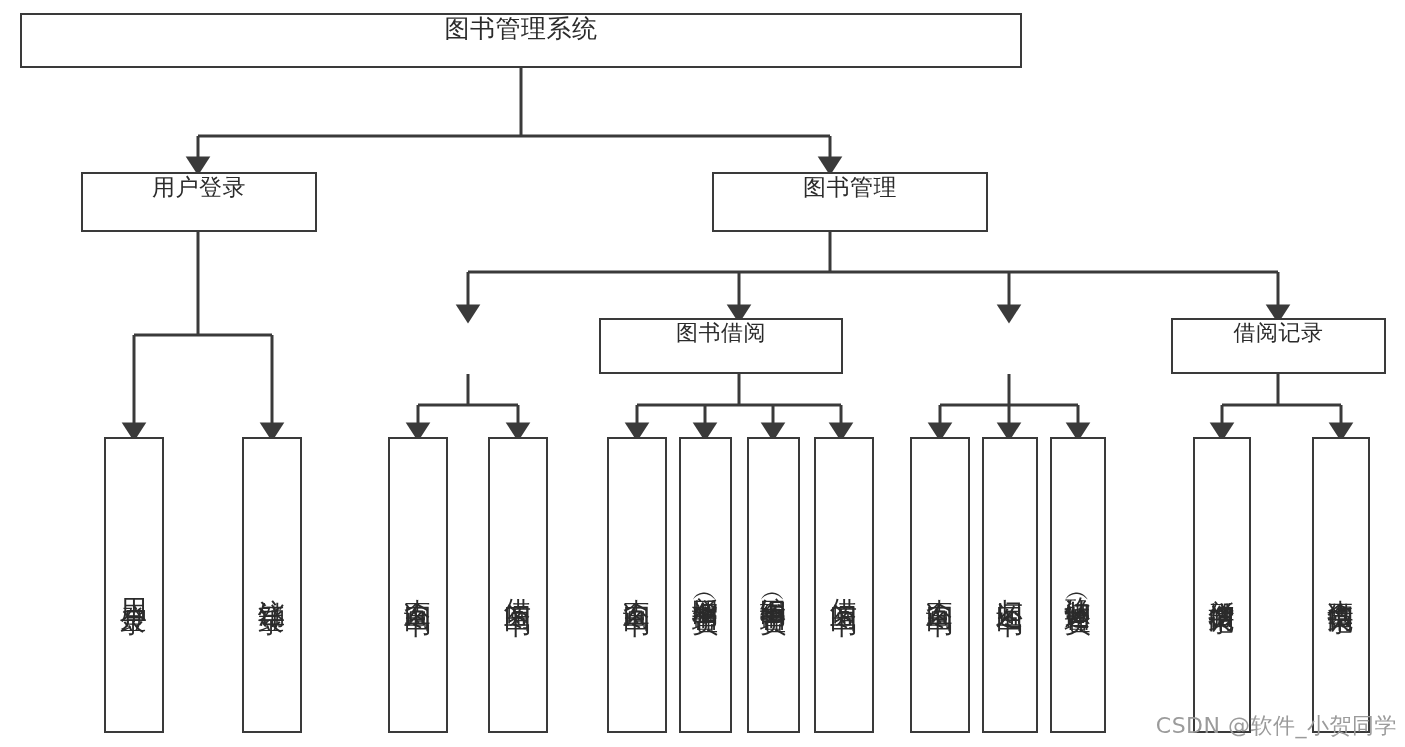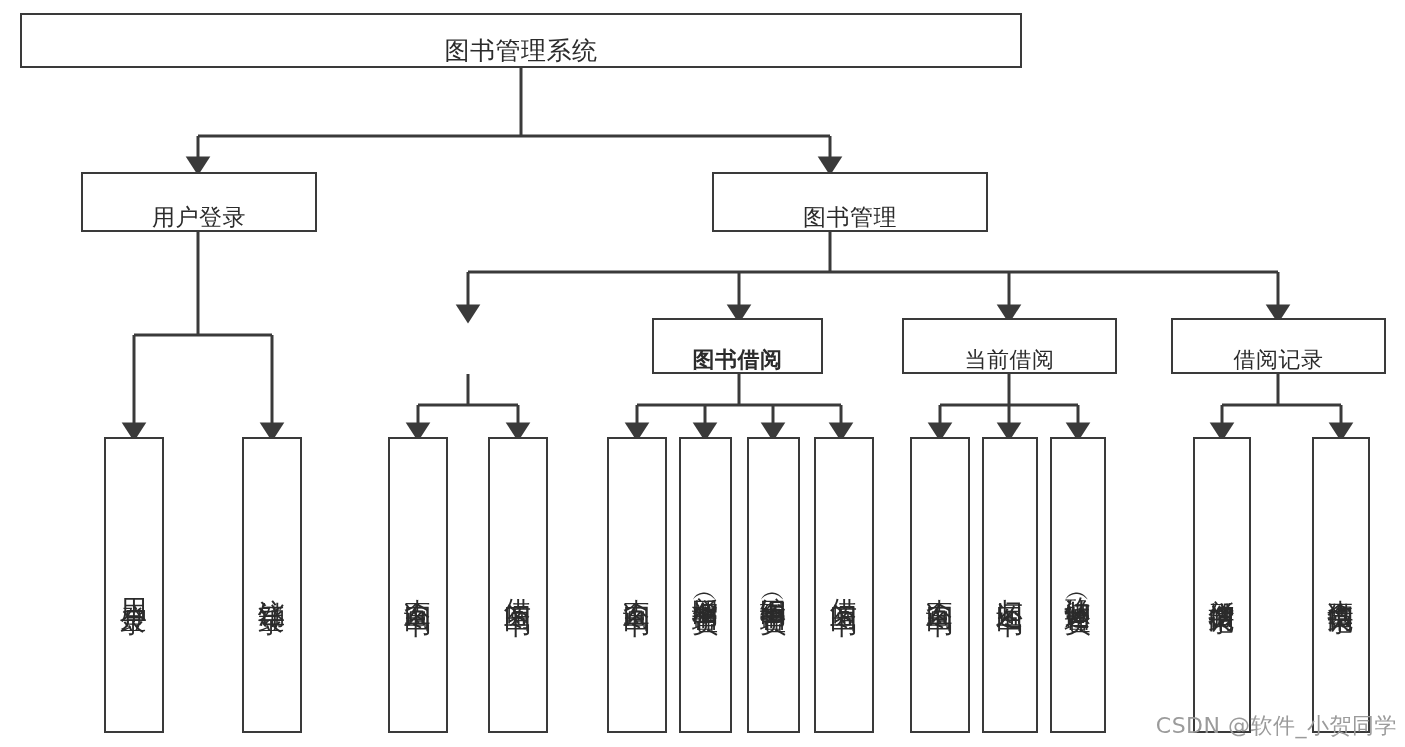--- a/index.html
+++ b/index.html
@@ -26,21 +26,21 @@
     width: 1405px;
     height: 747px;
     pointer-events: none;
   }
   .node {
     position: absolute;
     box-sizing: border-box;
     background: #ffffff;
     border: 2.5px solid #3a3a3a;
     display: flex;
-    align-items: flex-end;
+    align-items: flex-start;
     justify-content: center;
     z-index: 2;
   }
   .node-label {
     color: #2b2b2b;
     letter-spacing: 0.5px;
     white-space: nowrap;
     line-height: 1.15;
   }
   
@@ -160,25 +160,22 @@
     <span class="node-label">图书管理系统</span>
   </div>
 
   <div class="node level-1" style="left:81px; top:172px; width:236px;">
     <span class="node-label">用户登录</span>
   </div>
   <div class="node level-1" style="left:712px; top:172px; width:276px;">
     <span class="node-label">图书管理</span>
   </div>
 
-  <div class="node level-2" style="left:652px; top:318px; width:171px;font-weight:bold;">
+  <div class="node level-2" style="left:599px; top:318px; width:244px;">
     <span class="node-label">图书借阅</span>
-  </div>
-  <div class="node level-2" style="left:902px; top:318px; width:215px;">
-    <span class="node-label">当前借阅</span>
   </div>
   <div class="node level-2" style="left:1171px; top:318px; width:215px;">
     <span class="node-label">借阅记录</span>
   </div>
 
   <div class="node leaf" style="left:104px; width:60px;">
     <span class="node-label">用户登录</span>
   </div>
   <div class="node leaf" style="left:242px; width:60px;">
     <span class="node-label">注销登录</span>

